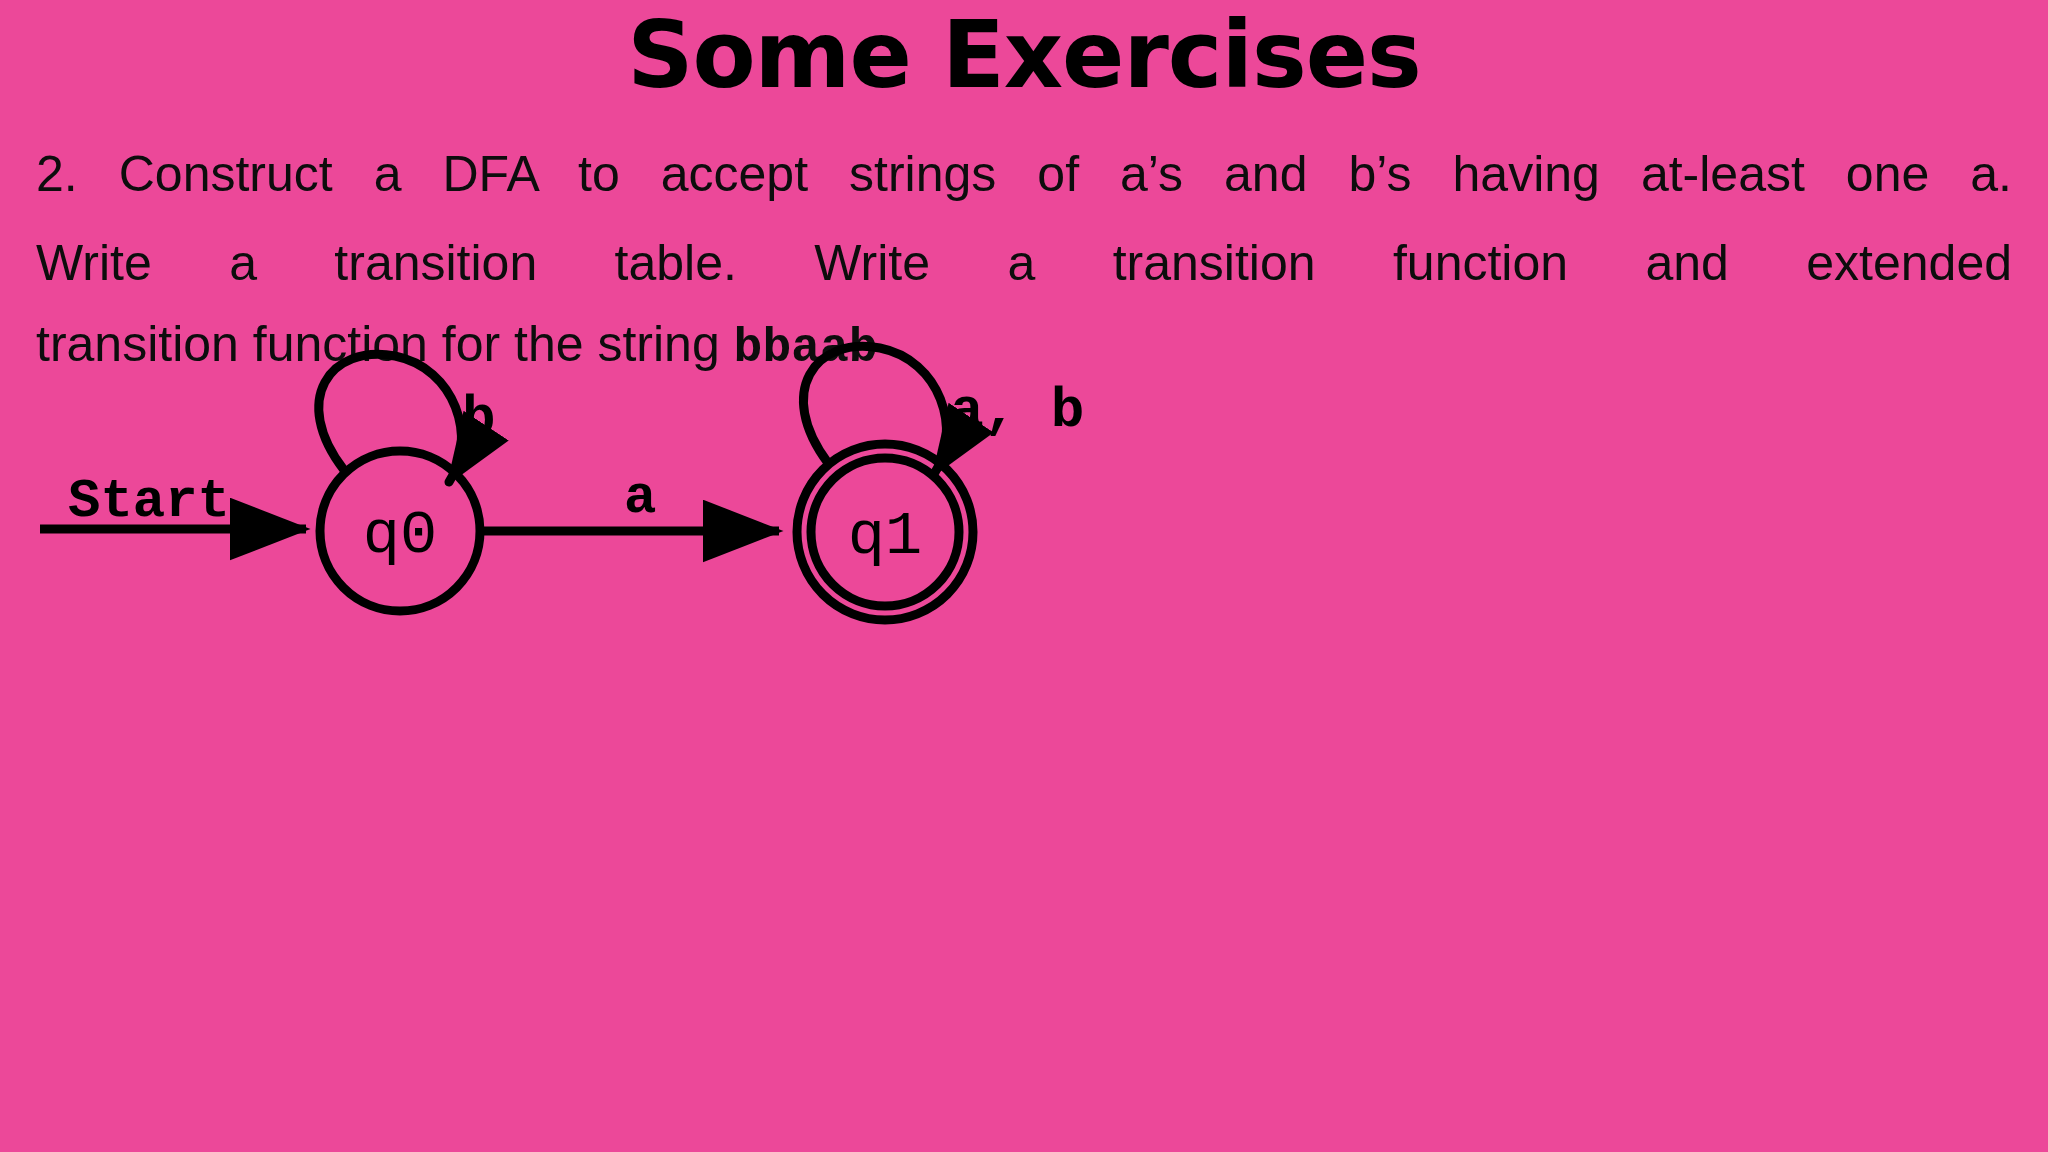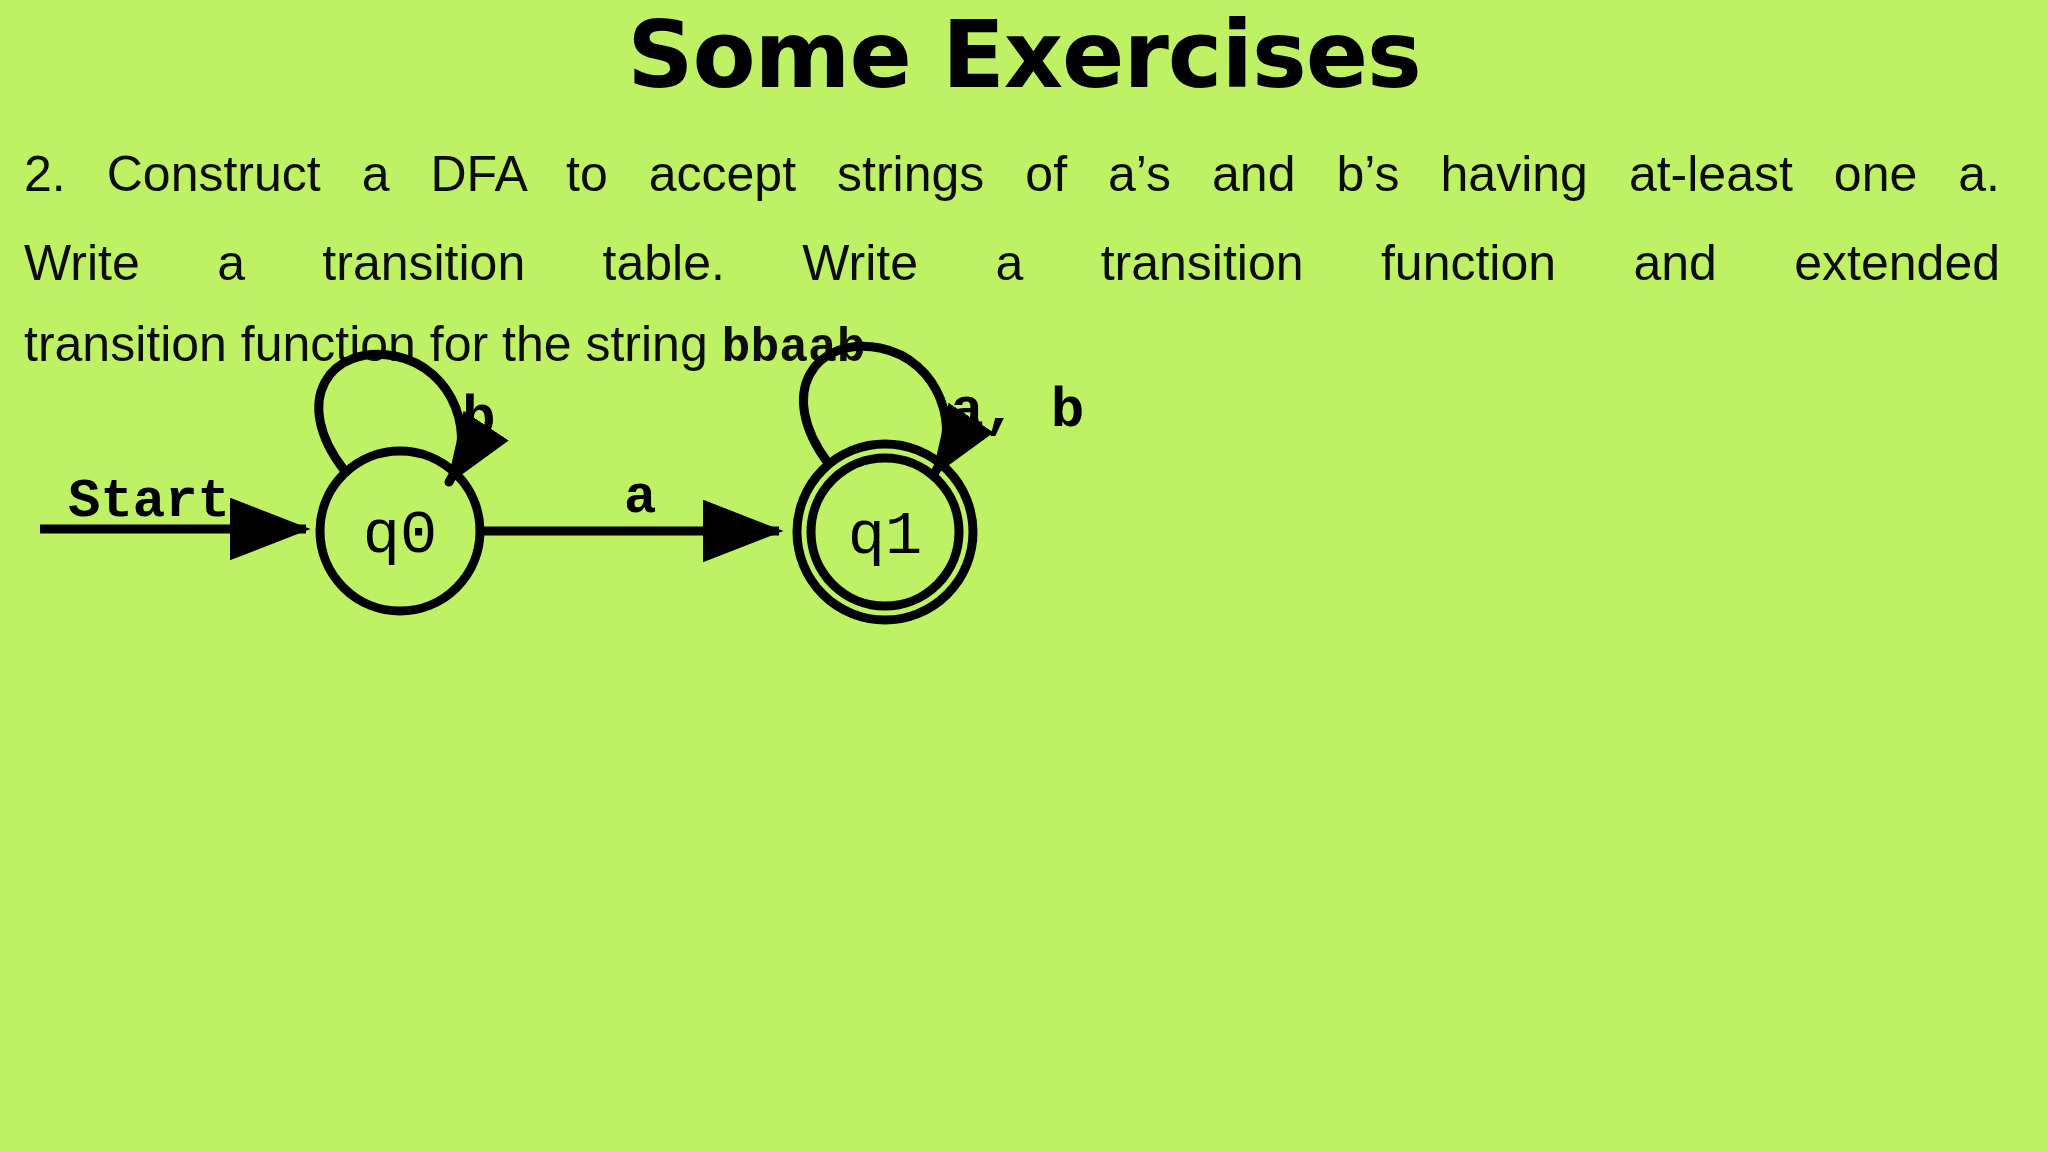--- a/index.html
+++ b/index.html
@@ -15,42 +15,42 @@
     color: #000000;
     position: relative;
   }
 
   #slide {
     position: absolute;
     left: 0;
     top: 0;
     width: 2048px;
     height: 1152px;
-    background: #bef264;
+    background: #ec4899;
   }
 
   
   #slide-title {
     position: absolute;
     left: 0;
     top: 4px;
     width: 2048px;
     text-align: center;
     font-family: "DejaVu Sans", sans-serif;
     font-weight: bold;
     font-size: 92px;
     line-height: 104px;
     letter-spacing: -1px;
     white-space: nowrap;
   }
 
   
   #body-text {
     position: absolute;
-    left: 24px;
+    left: 36px;
     top: 140px;
     width: 1976px;
     font-family: "Liberation Sans", sans-serif;
     font-size: 50px;
     line-height: 69px;
     text-align: justify;
     text-justify: inter-word;
     color: #0d0d0d;
   }
   #body-text .mono-bold {

